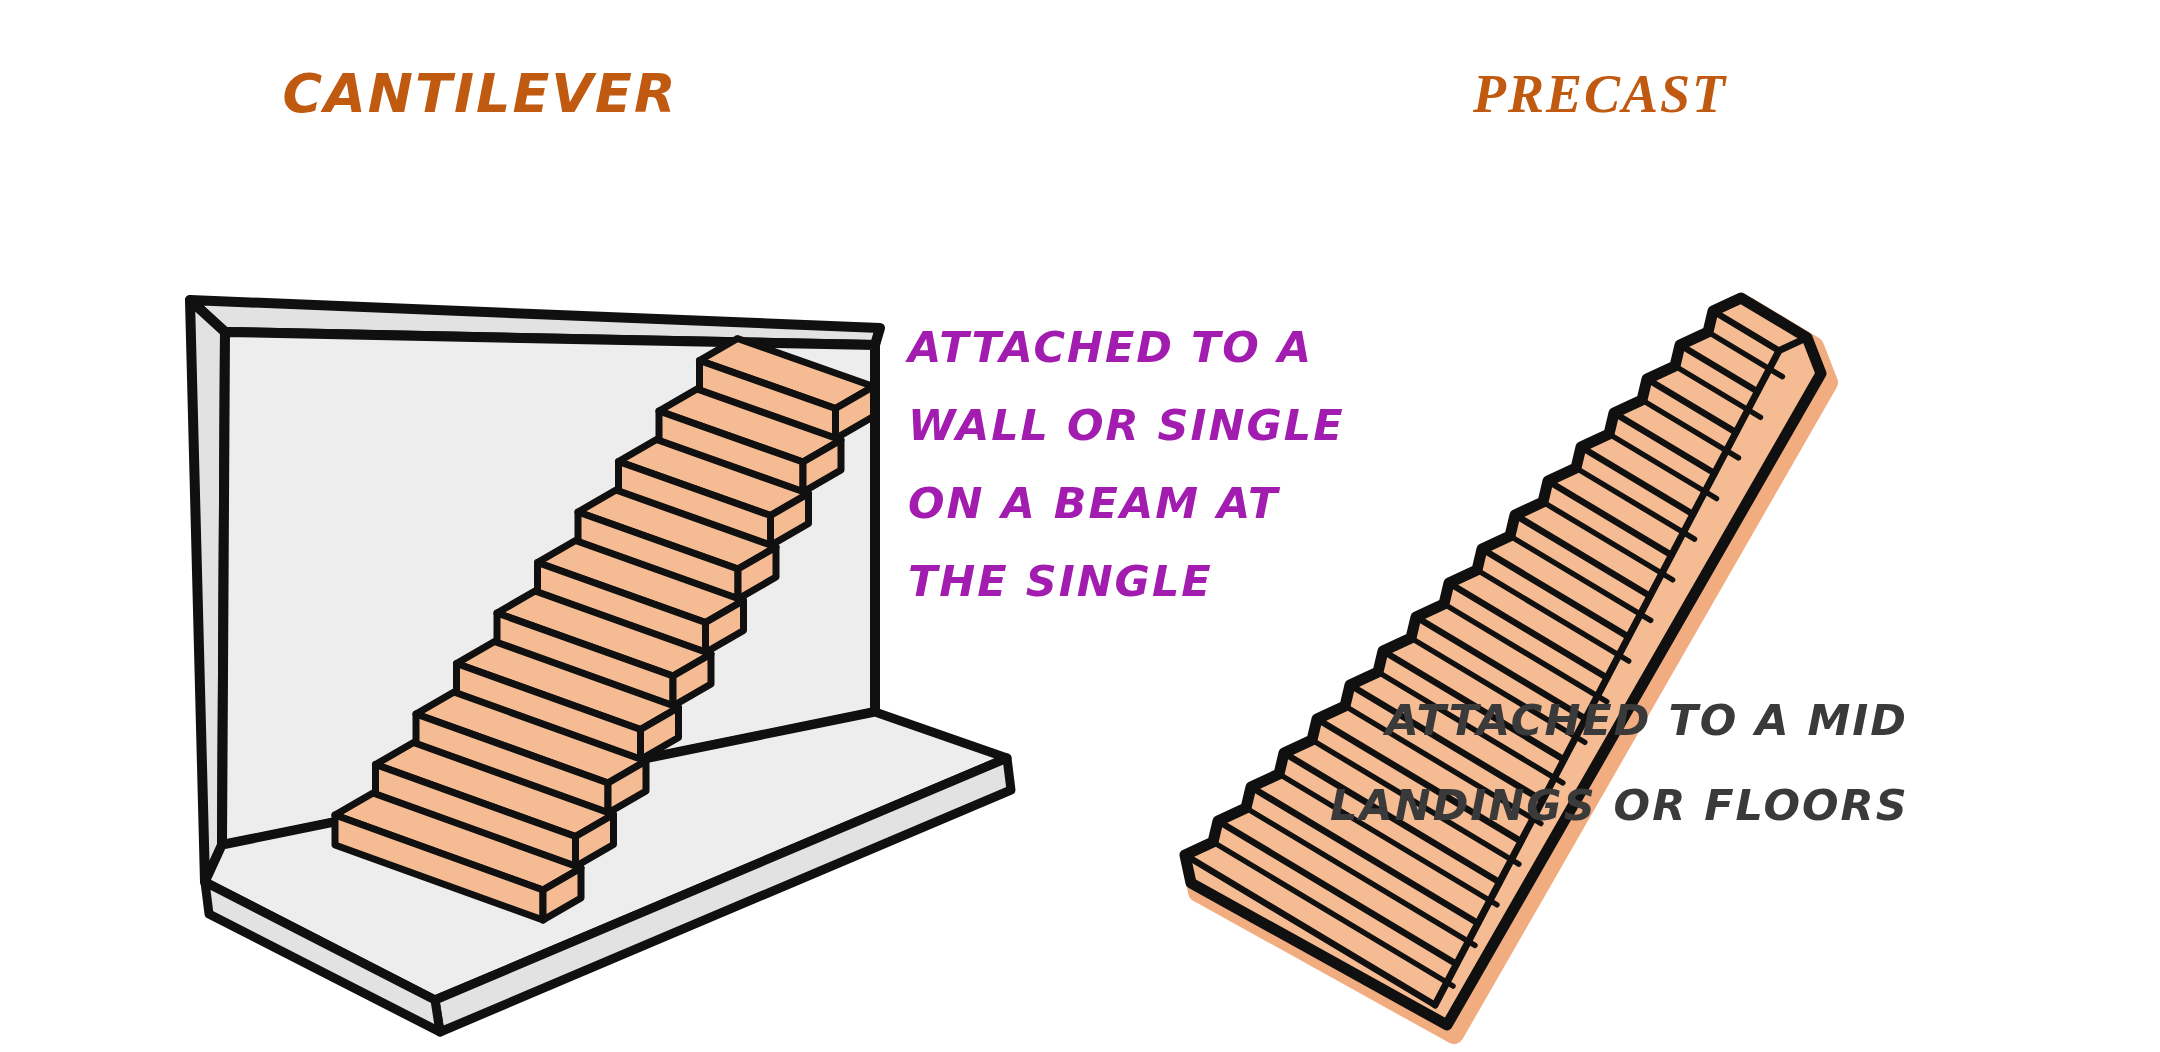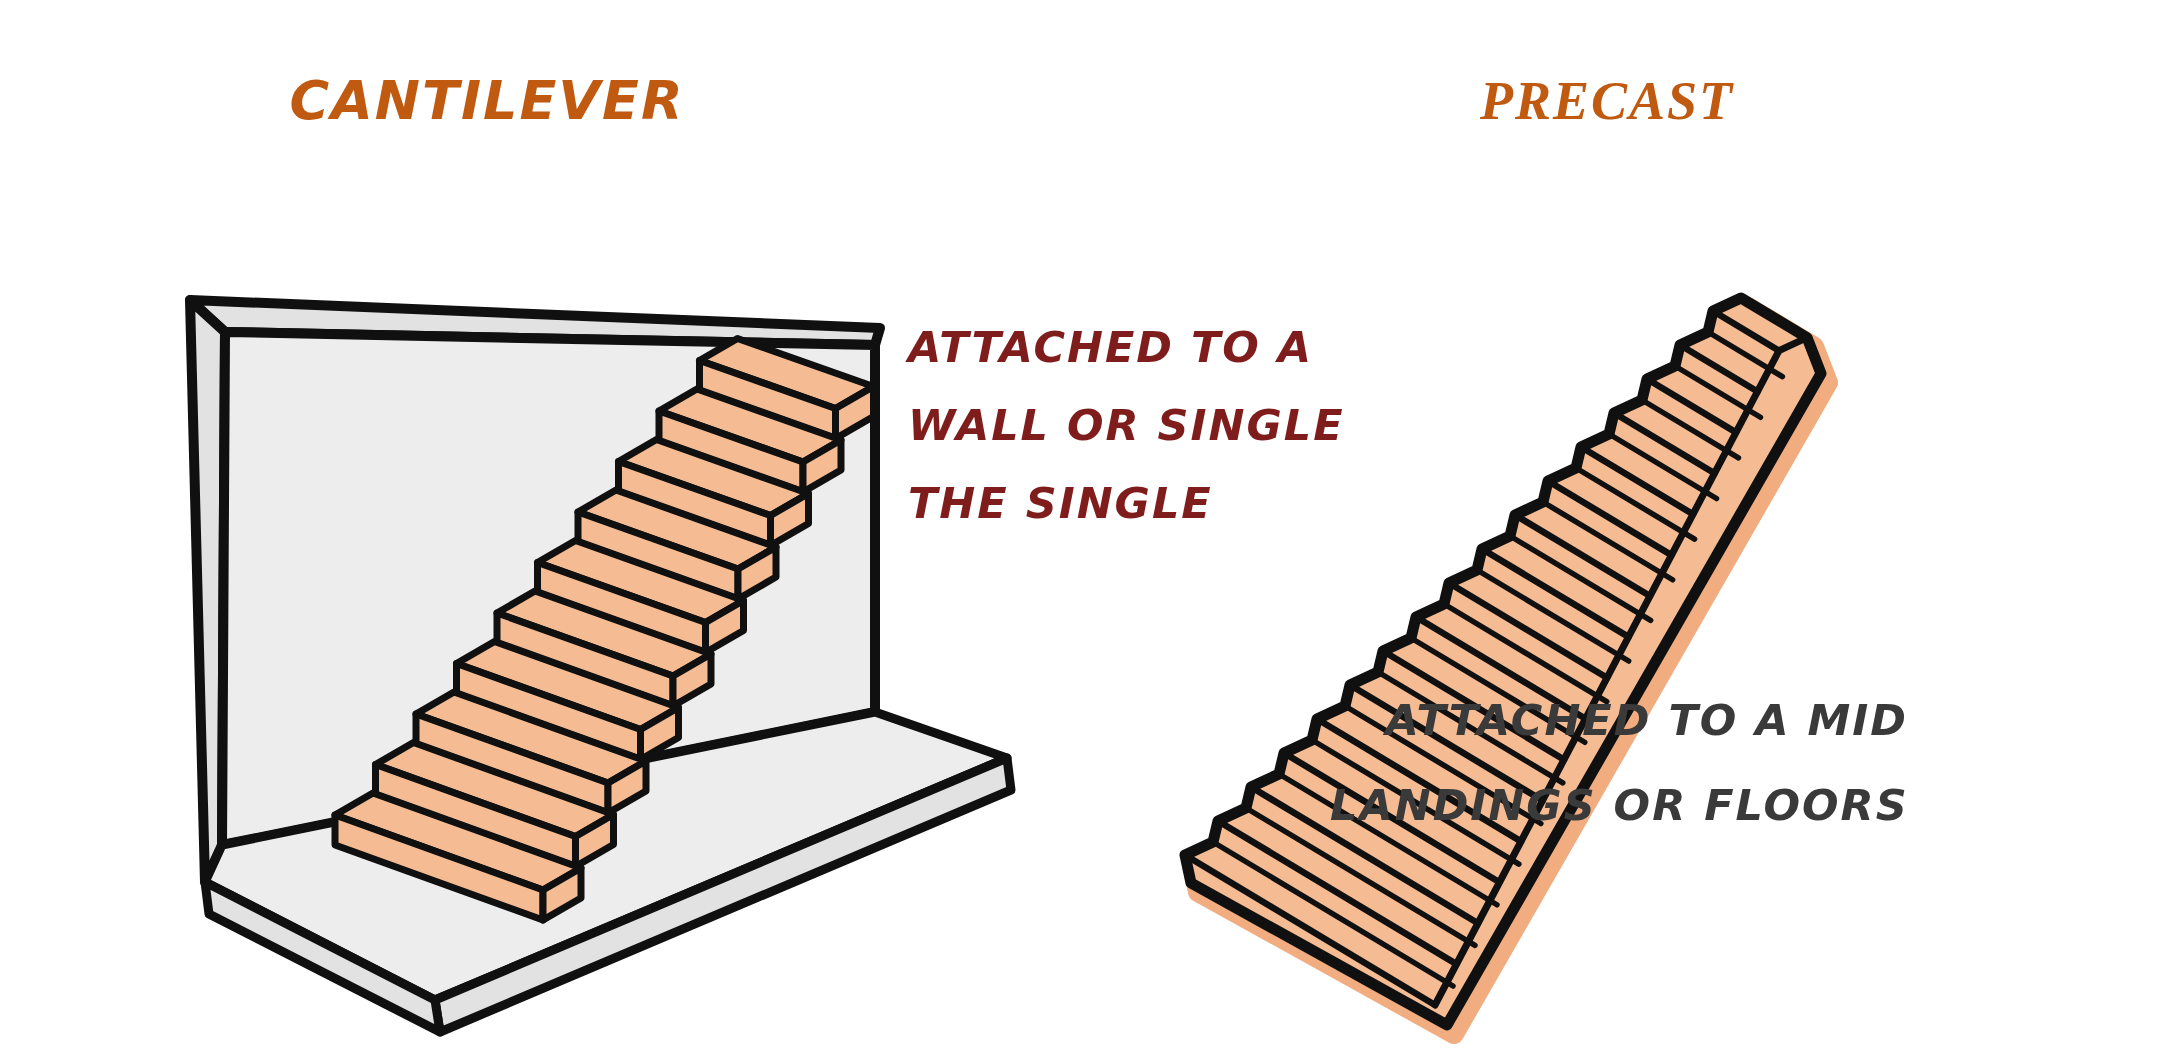--- a/index.html
+++ b/index.html
@@ -1,18 +1,18 @@
 <!DOCTYPE html>
 <html><head>
 <meta charset="utf-8">
 <style>
   html,body{margin:0;padding:0;background:#ffffff;}
   .canvas{position:relative;width:2160px;height:1052px;background:#ffffff;overflow:hidden;
           font-family:"DejaVu Sans", sans-serif;}
-  .title{position:absolute;margin:7px;font-style:italic;font-weight:bold;font-size:54px;
+  .title{position:absolute;margin:0;font-style:italic;font-weight:bold;font-size:54px;
          letter-spacing:2px;line-height:1.2;text-align:center;white-space:nowrap;}
   .title-left{left:150px;top:62px;width:660px;}
   .title-right{left:1330px;top:62px;width:540px;font-family:Liberation Serif, serif;}
   .desc{position:absolute;font-style:italic;font-weight:600;font-size:43px;
         letter-spacing:2px;line-height:78px;white-space:nowrap;}
   .desc-left{left:908px;top:308px;text-align:left;}
   .desc-right{left:1330px;top:678px;width:578px;text-align:right;line-height:85px;}
   .illus{position:absolute;}
   #cantilever-svg{left:150px;top:290px;width:900px;height:762px;}
   #precast-svg{left:1120px;top:225px;width:900px;height:827px;}
@@ -57,23 +57,24 @@
         <polygon points="266.0,424.0 458.0,493.0 458.0,523.0 266.0,454.0" fill="#f5bb92" stroke="#101010" stroke-width="7" stroke-linejoin="round"></polygon>
         <polygon points="458.0,493.0 496.0,471.0 496.0,501.0 458.0,523.0" fill="#f5bb92" stroke="#101010" stroke-width="7" stroke-linejoin="round"></polygon>
         <polygon points="225.5,474.5 263.5,452.5 463.5,524.5 425.5,546.5" fill="#f5bb92" stroke="#101010" stroke-width="7" stroke-linejoin="round"></polygon>
         <polygon points="225.5,474.5 425.5,546.5 425.5,576.5 225.5,504.5" fill="#f5bb92" stroke="#101010" stroke-width="7" stroke-linejoin="round"></polygon>
         <polygon points="425.5,546.5 463.5,524.5 463.5,554.5 425.5,576.5" fill="#f5bb92" stroke="#101010" stroke-width="7" stroke-linejoin="round"></polygon>
         <polygon points="185.0,525.0 223.0,503.0 431.0,578.0 393.0,600.0" fill="#f5bb92" stroke="#101010" stroke-width="7" stroke-linejoin="round"></polygon>
         <polygon points="185.0,525.0 393.0,600.0 393.0,630.0 185.0,555.0" fill="#f5bb92" stroke="#101010" stroke-width="7" stroke-linejoin="round"></polygon>
         <polygon points="393.0,600.0 431.0,578.0 431.0,608.0 393.0,630.0" fill="#f5bb92" stroke="#101010" stroke-width="7" stroke-linejoin="round"></polygon>
       </svg>
 
-    <div class="desc desc-left" style="color: #7f1d1d;">
+    <div class="desc desc-left" style="color: #a21caf;">
       <div>ATTACHED TO A</div>
       <div>WALL OR SINGLE</div>
+      <div>ON A BEAM AT</div>
       <div>THE SINGLE</div>
     </div>
   </section>
 
   <section>
     <h1 class="title title-right" style="color: rgb(192, 90, 16);">PRECAST</h1>
 
     <svg id="precast-svg" class="illus" viewBox="0 0 900 827" xmlns="http://www.w3.org/2000/svg">
         <polygon points="65.0,630.0 93.0,617.0 98.0,596.0 126.0,583.0 131.0,562.0 159.0,549.0 164.0,528.0 192.0,515.0 197.0,494.0 225.0,481.0 230.0,460.0 258.0,447.0 263.0,426.0 291.0,413.0 296.0,392.0 324.0,379.0 329.0,358.0 357.0,345.0 362.0,324.0 390.0,311.0 395.0,290.0 423.0,277.0 428.0,256.0 456.0,243.0 461.0,222.0 489.0,209.0 494.0,188.0 522.0,175.0 527.0,154.0 555.0,141.0 560.0,120.0 588.0,107.0 593.0,86.0 621.0,73.0 687.0,112.6 701.0,148.6 327.0,800.0 71.0,658.0" fill="#f1ad80" stroke="#f1ad80" stroke-width="20" stroke-linejoin="round" transform="translate(7,9)"></polygon>
         <polygon points="65.0,630.0 93.0,617.0 98.0,596.0 126.0,583.0 131.0,562.0 159.0,549.0 164.0,528.0 192.0,515.0 197.0,494.0 225.0,481.0 230.0,460.0 258.0,447.0 263.0,426.0 291.0,413.0 296.0,392.0 324.0,379.0 329.0,358.0 357.0,345.0 362.0,324.0 390.0,311.0 395.0,290.0 423.0,277.0 428.0,256.0 456.0,243.0 461.0,222.0 489.0,209.0 494.0,188.0 522.0,175.0 527.0,154.0 555.0,141.0 560.0,120.0 588.0,107.0 593.0,86.0 621.0,73.0 687.0,112.6 701.0,148.6 327.0,800.0 71.0,658.0" fill="#f5bb92" stroke="#101010" stroke-width="11" stroke-linejoin="round"></polygon>

